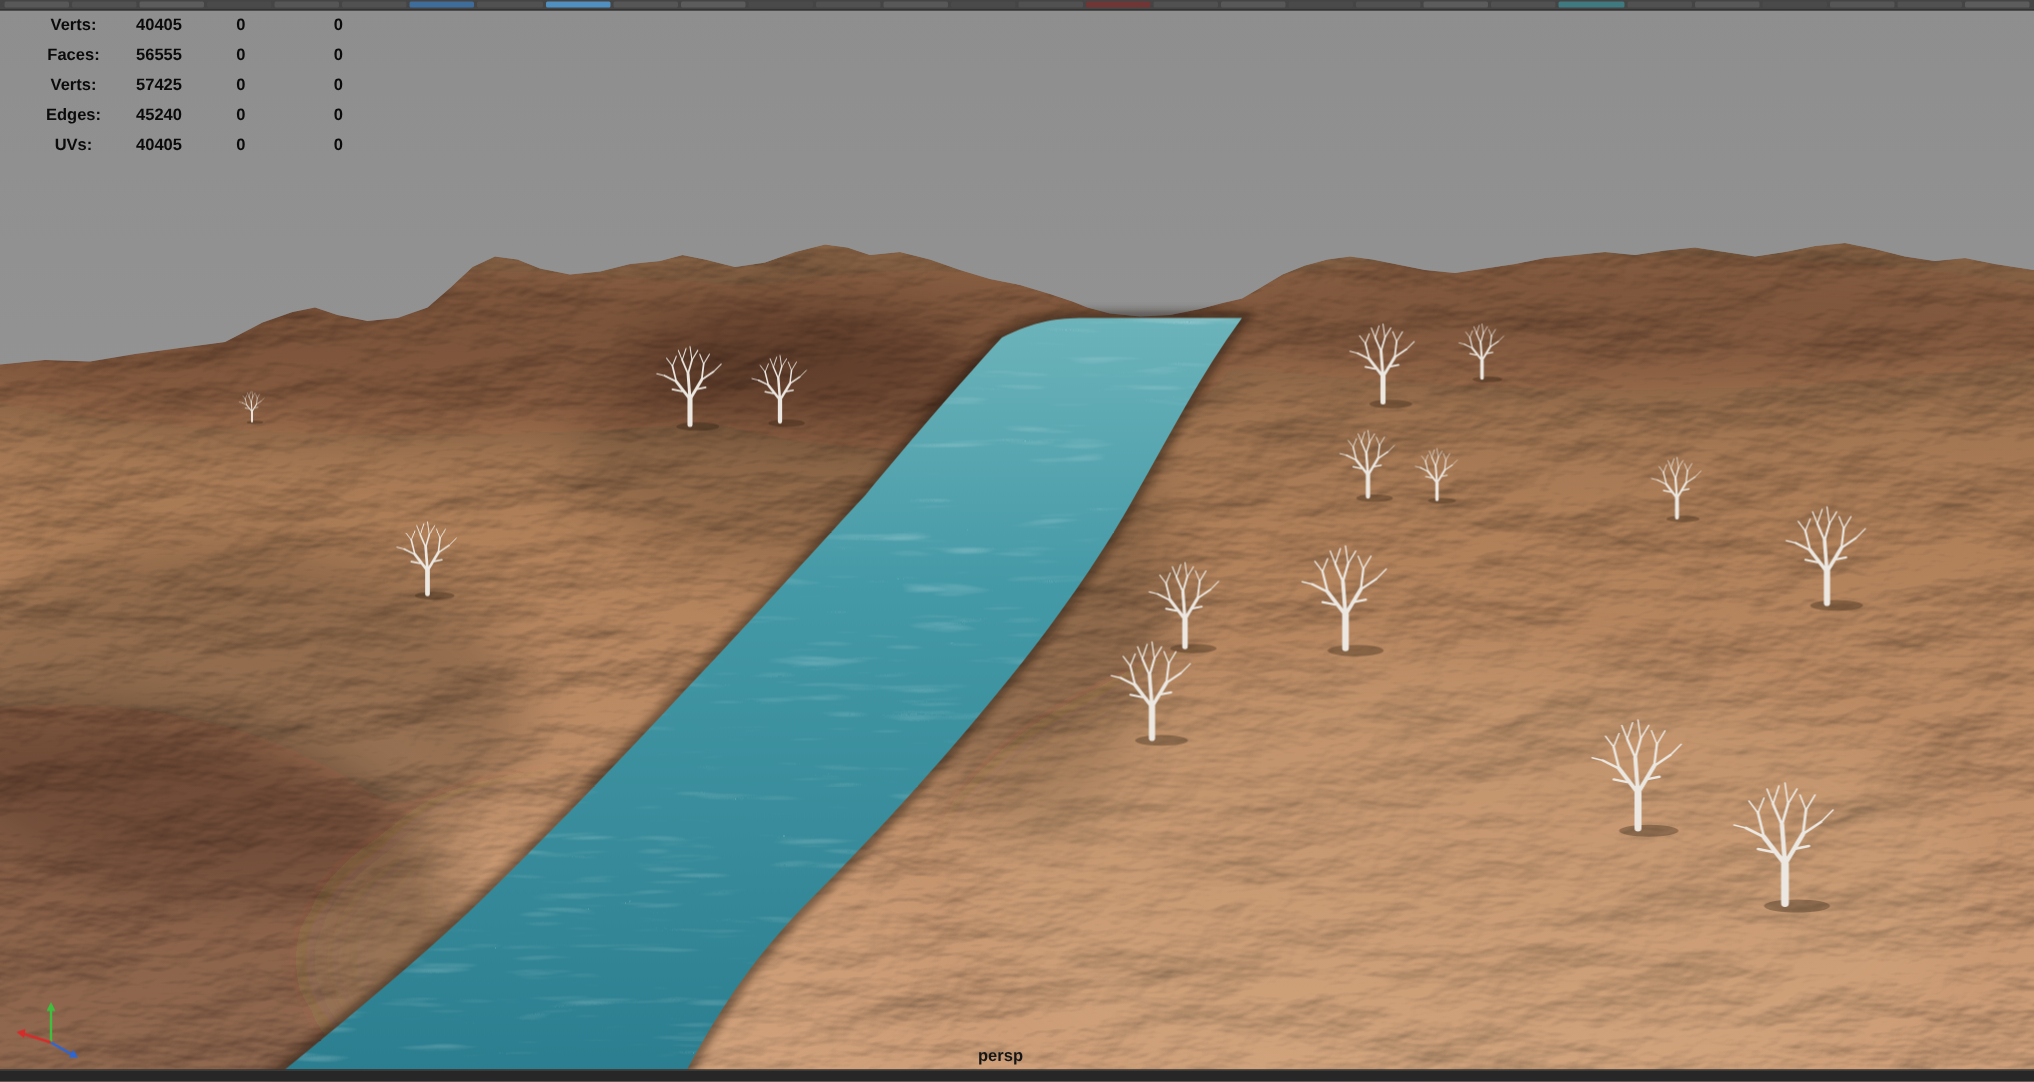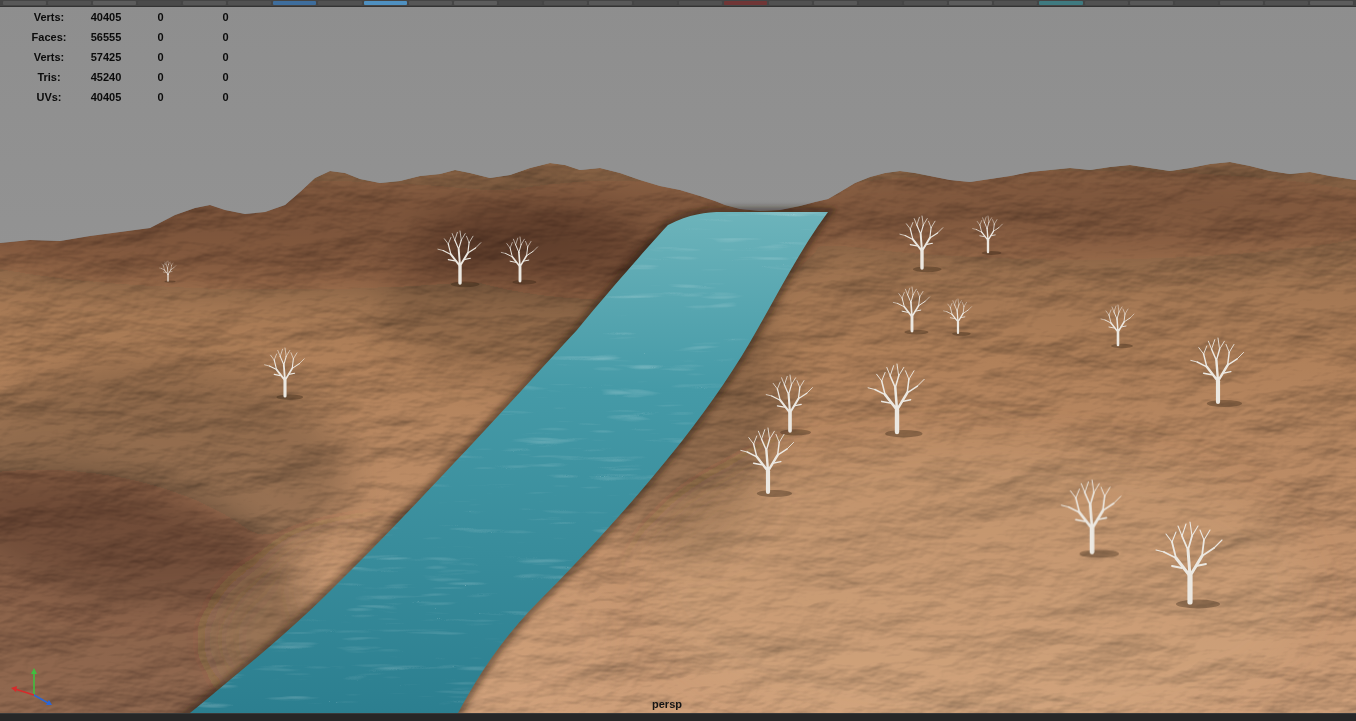--- a/index.html
+++ b/index.html
@@ -212,21 +212,21 @@
         <span class="hud-val c2">0</span>
         <span class="hud-val c3">0</span>
       </div>
       <div class="hud-row">
         <span class="hud-label">Verts:</span>
         <span class="hud-val c1">57425</span>
         <span class="hud-val c2">0</span>
         <span class="hud-val c3">0</span>
       </div>
       <div class="hud-row">
-        <span class="hud-label">Tris:</span>
+        <span class="hud-label">Edges:</span>
         <span class="hud-val c1">45240</span>
         <span class="hud-val c2">0</span>
         <span class="hud-val c3">0</span>
       </div>
       <div class="hud-row">
         <span class="hud-label">UVs:</span>
         <span class="hud-val c1">40405</span>
         <span class="hud-val c2">0</span>
         <span class="hud-val c3">0</span>
       </div>

